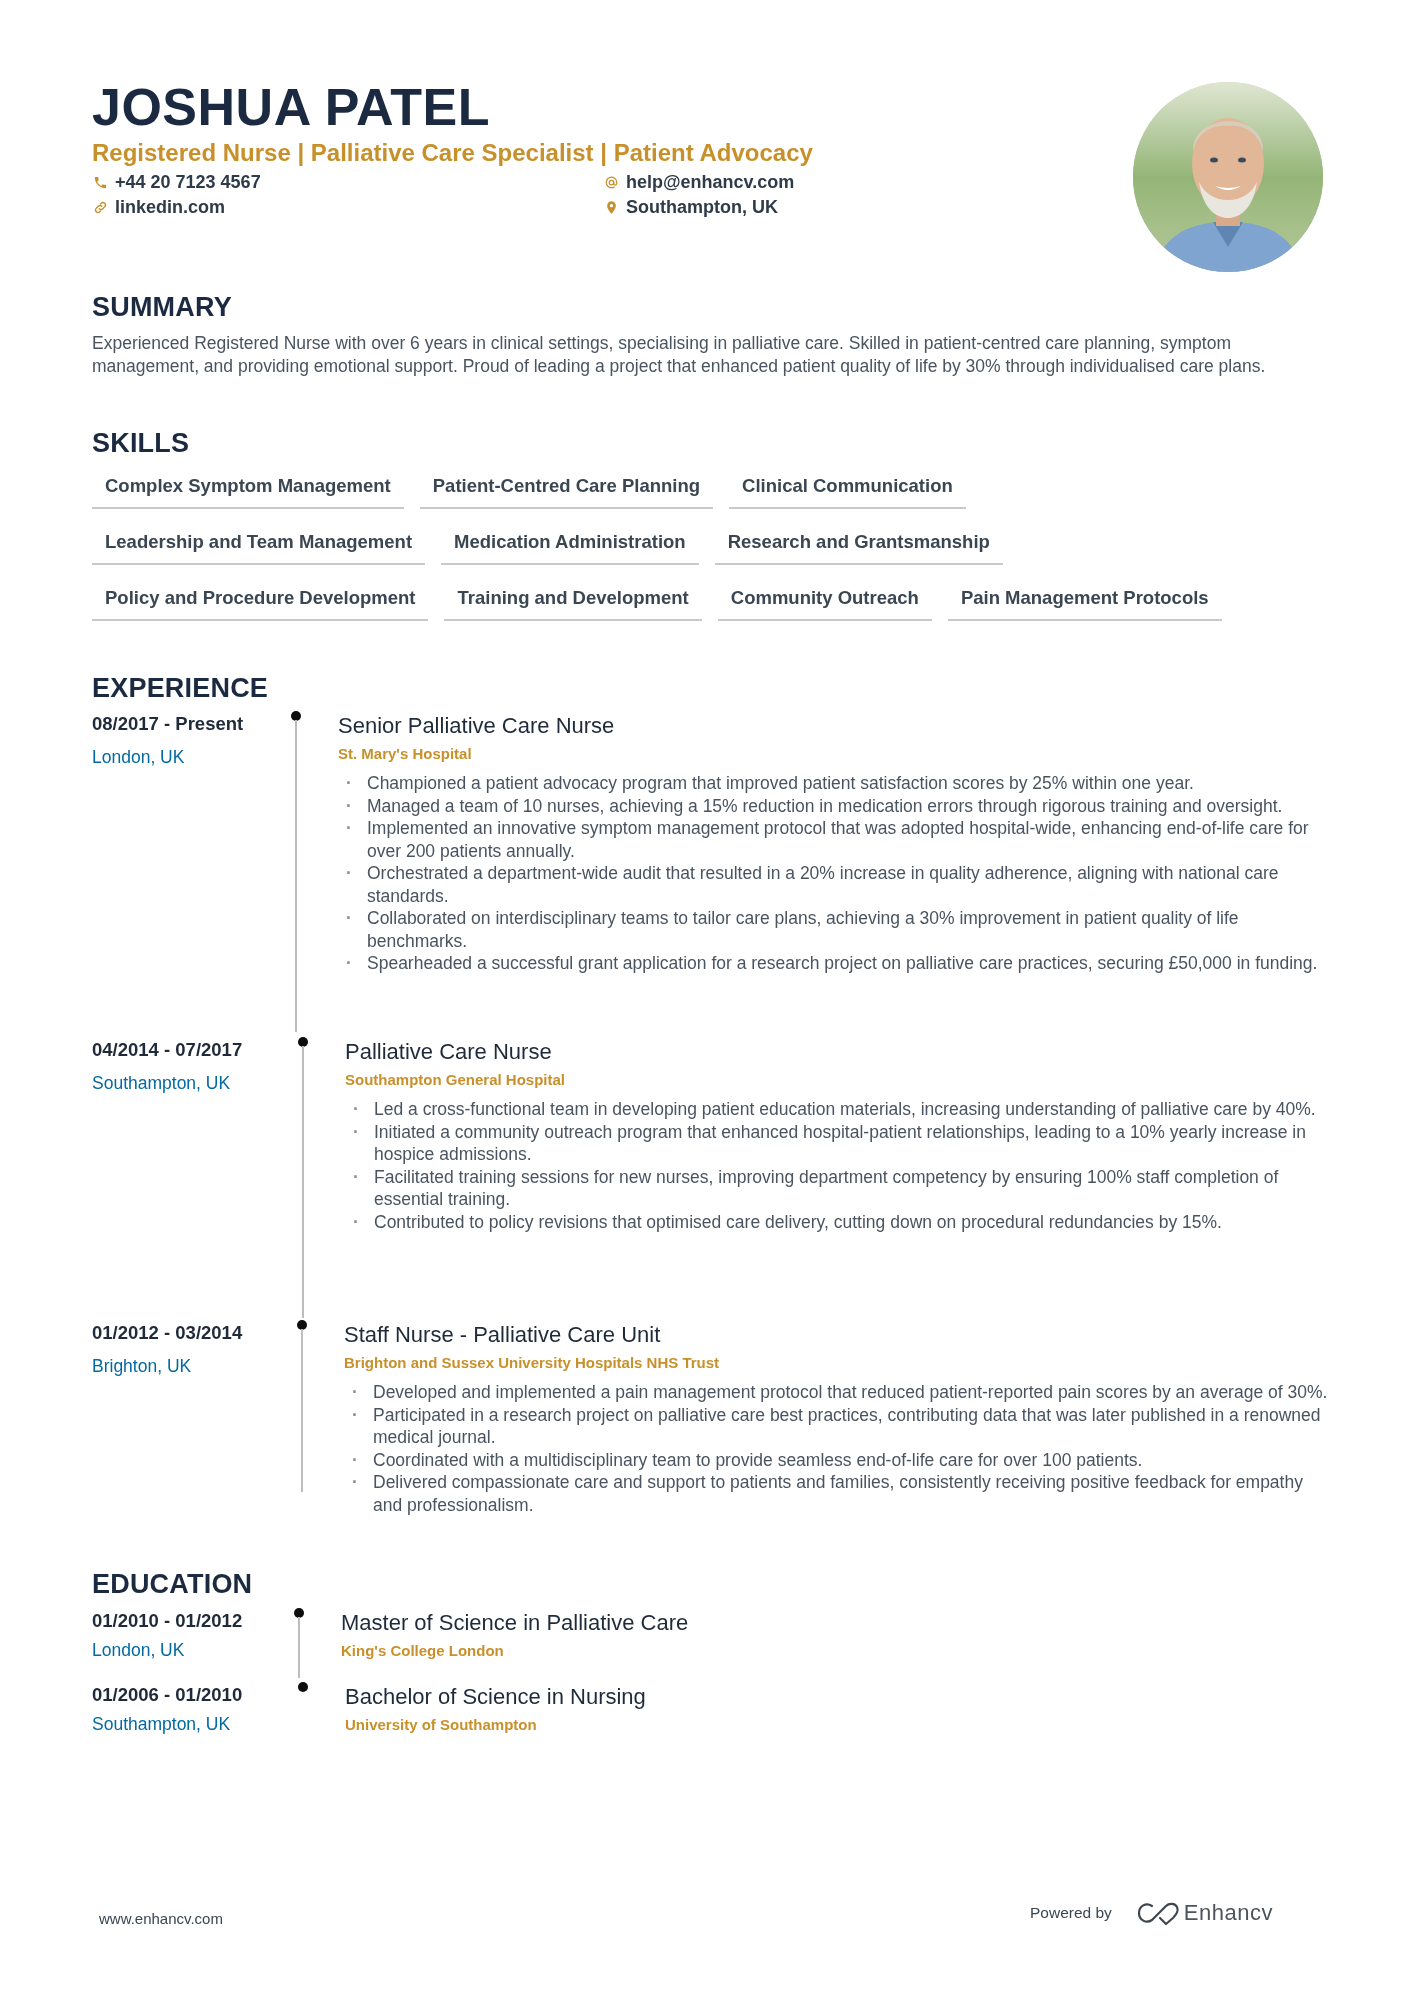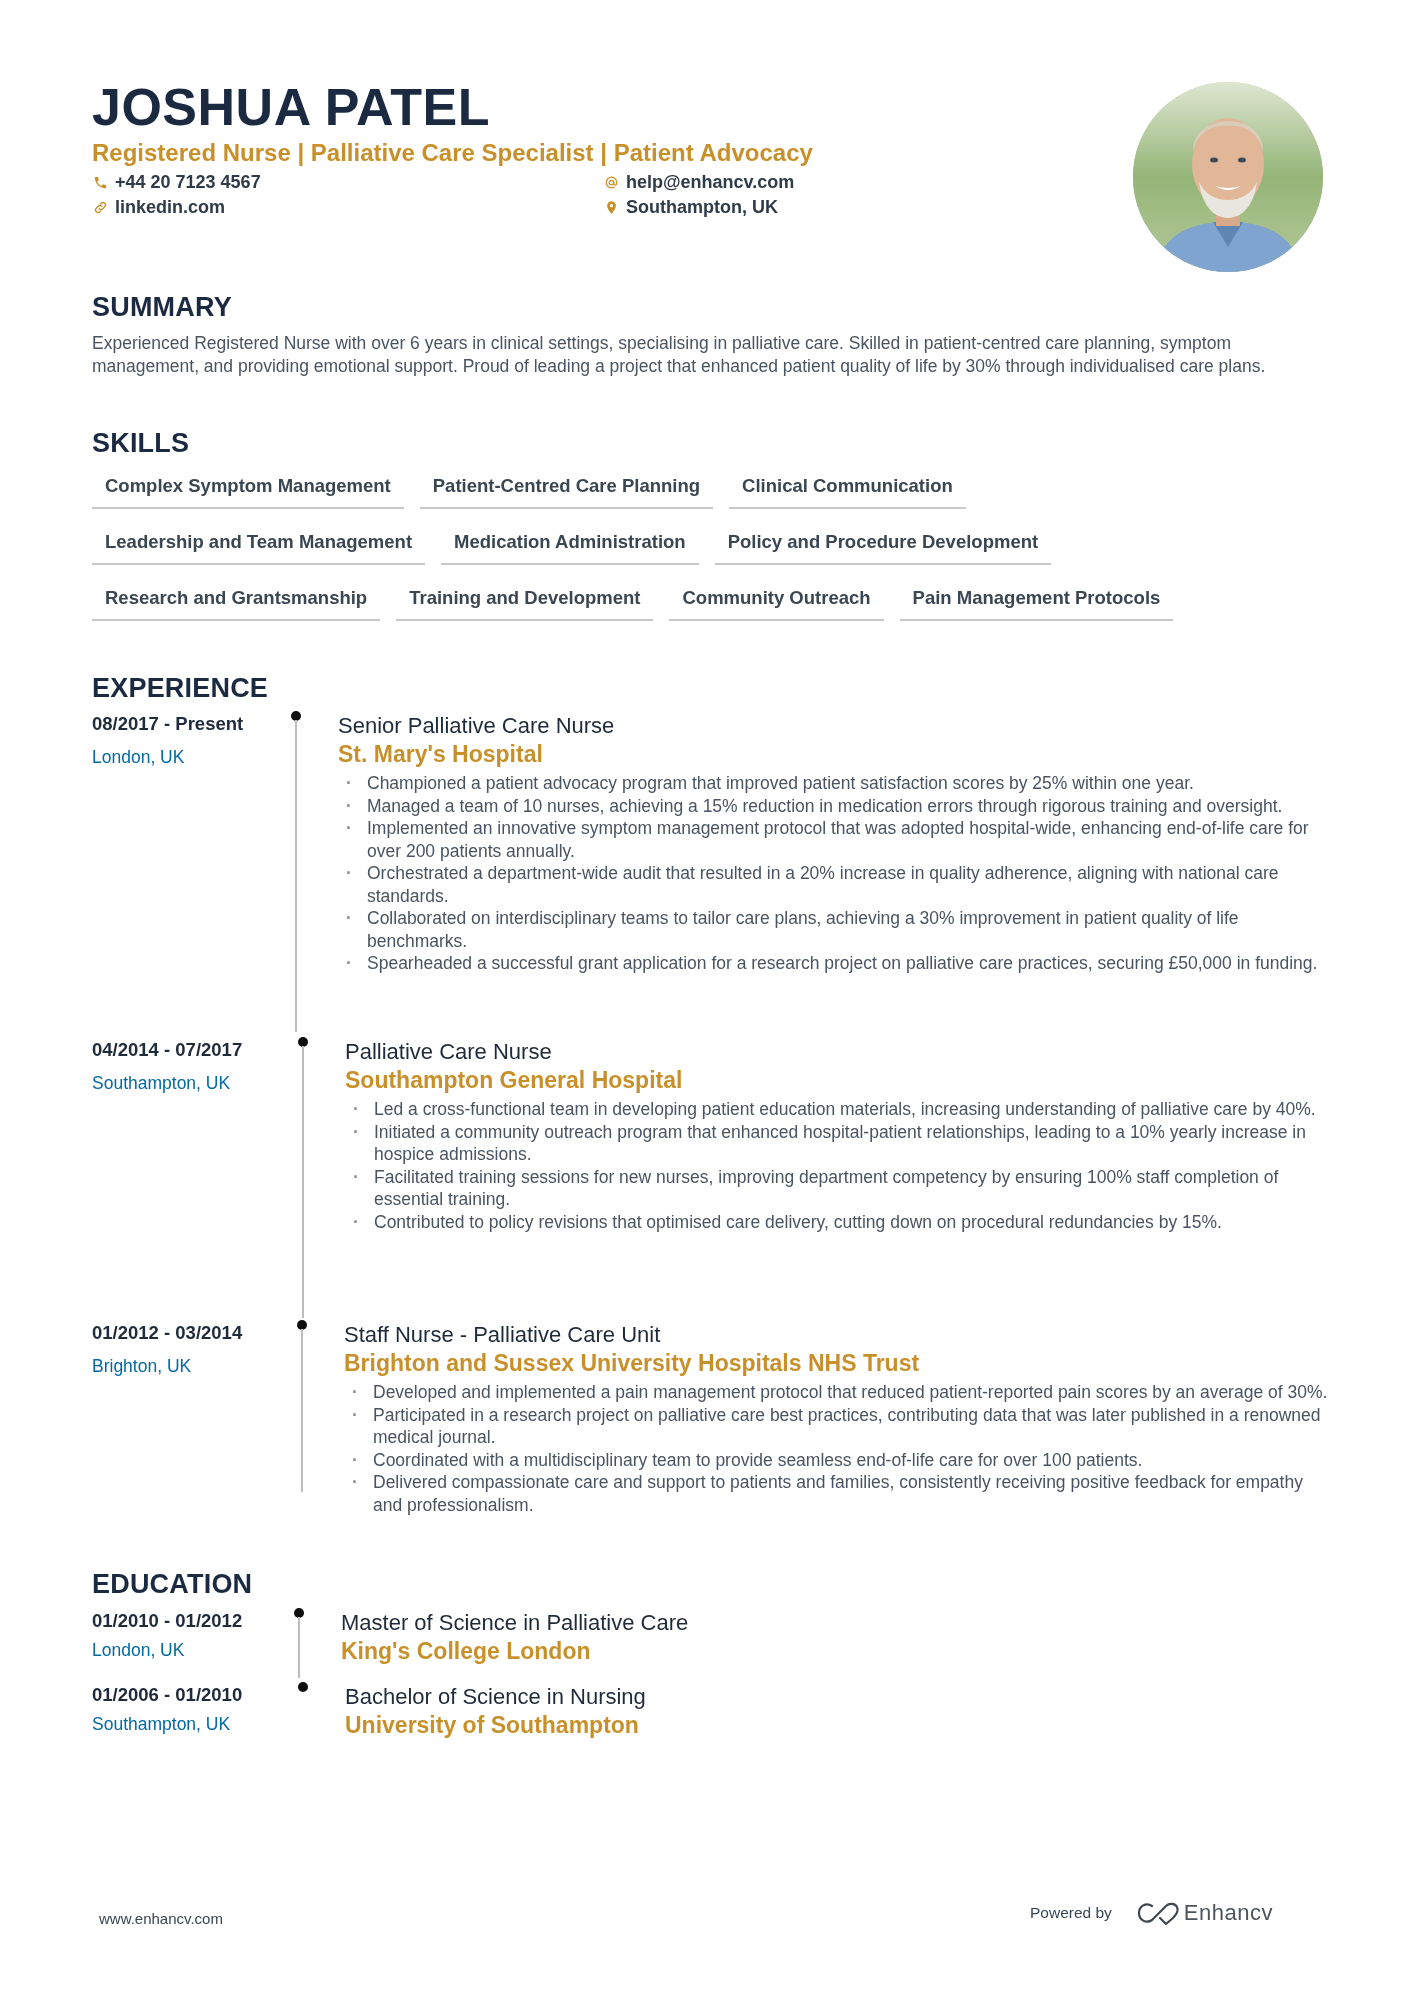--- a/index.html
+++ b/index.html
@@ -76,21 +76,21 @@
       position: absolute; width: 10px; height: 10px; border-radius: 50%; background: #0d0d0d;
     }
     .entry .vline {
       position: absolute; width: 1.5px; background: #bdbdbd;
     }
     .entry .body { position: absolute; top: 0; }
     .entry .role {
       font-size: 22px; color: #1f2a3a; line-height: 28px; white-space: nowrap;
     }
     .entry .org {
-      font-size: 23px; font-weight: 700; color: #c8902a; line-height: 24px; margin-top: 2px; white-space: nowrap;
+      font-size: 15px; font-weight: 700; color: #c8902a; line-height: 24px; margin-top: 2px; white-space: nowrap;
     }
     .entry ul { list-style: none; margin-top: 6px; }
     .entry li {
       position: relative; padding-left: 29px; font-size: 17.5px; line-height: 22.5px; color: #4a5461;
     }
     .entry li::before {
       content: "\00B7"; position: absolute; left: 8px; top: 0; color: #8a8f96; font-weight: 700;
     }
 
     
@@ -173,22 +173,22 @@
   <div class="sec-title" style="top: 291px;">SUMMARY</div>
   <div class="summary-text">Experienced Registered Nurse with over 6 years in clinical settings, specialising in palliative care. Skilled in patient-centred care planning, symptom management, and providing emotional support. Proud of leading a project that enhanced patient quality of life by 30% through individualised care plans.</div>
 
   <div class="sec-title" style="top: 427px;">SKILLS</div>
   <div class="skills">
     <span class="skill">Complex Symptom Management</span>
     <span class="skill">Patient-Centred Care Planning</span>
     <span class="skill">Clinical Communication</span>
     <span class="skill" style="margin-right: 420px;">Leadership and Team Management</span>
     <span class="skill" style="margin-left: -420px;">Medication Administration</span>
+    <span class="skill">Research and Grantsmanship</span>
     <span class="skill">Policy and Procedure Development</span>
-    <span class="skill">Research and Grantsmanship</span>
     <span class="skill">Training and Development</span>
     <span class="skill">Community Outreach</span>
     <span class="skill">Pain Management Protocols</span>
   </div>
 
   <div class="sec-title" style="top: 672px;">EXPERIENCE</div>
 
   <div class="entry" style="top: 712px; height: 310px;">
     <div class="date">08/2017 - Present</div>
     <div class="loc">London, UK</div>

